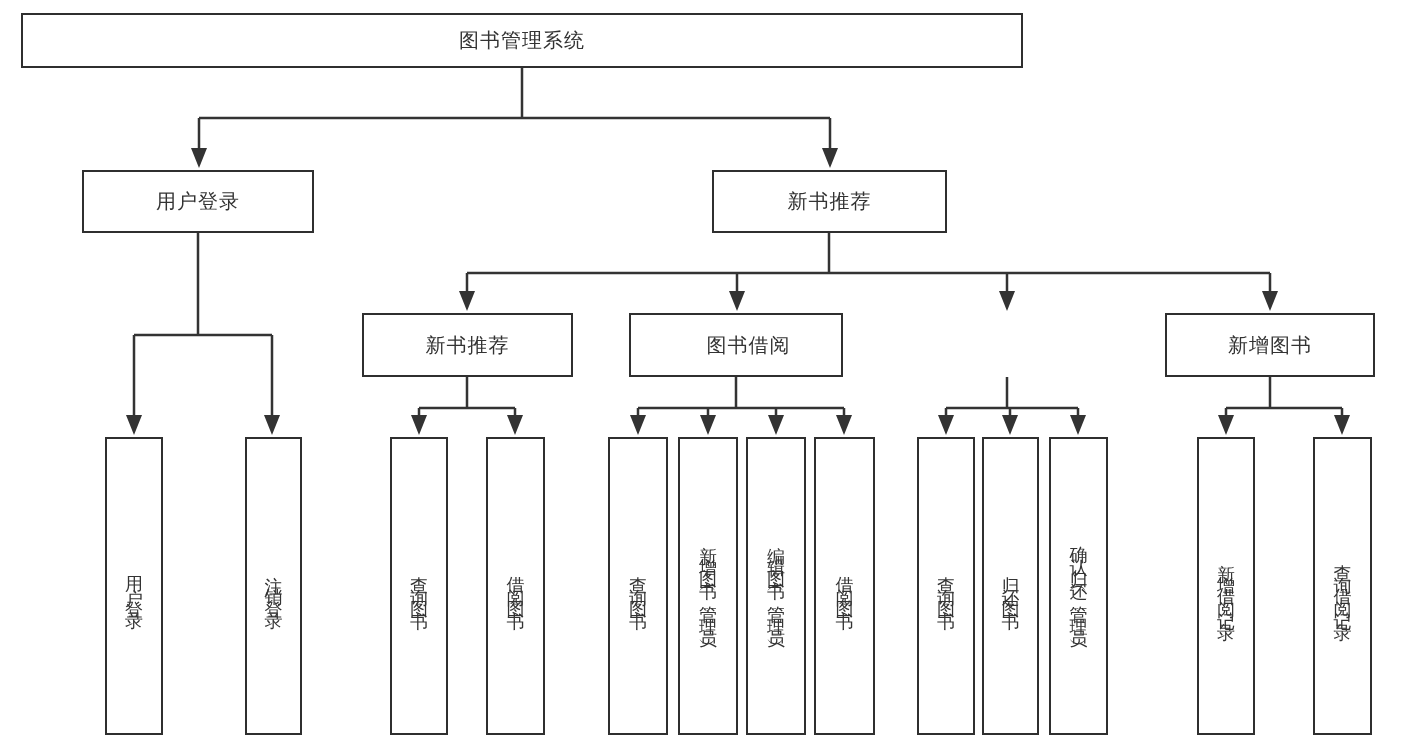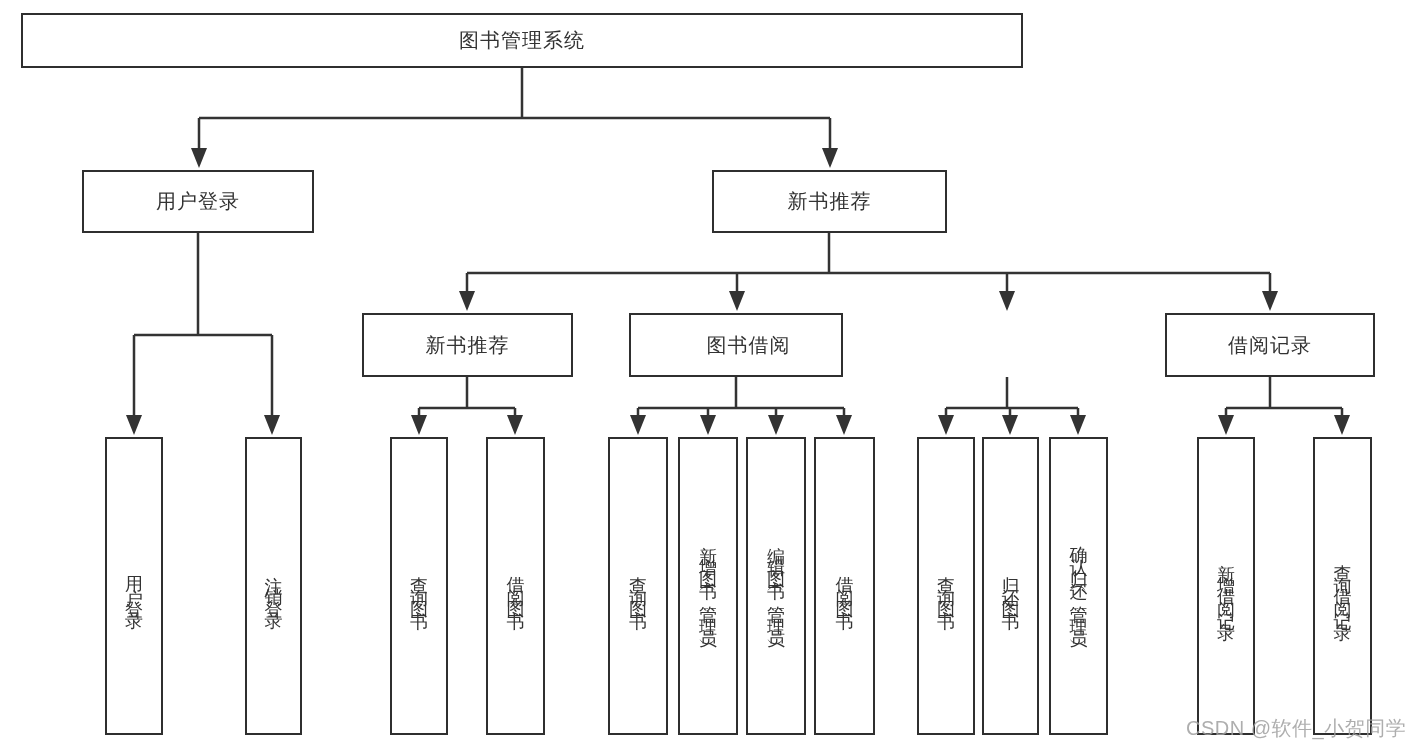--- a/index.html
+++ b/index.html
@@ -126,21 +126,21 @@
     <span>新书推荐</span>
   </div>
 
   <div class="hbox" style="left:362px; top:313px; width:211px; height:64px;">
     <span>新书推荐</span>
   </div>
   <div class="hbox" style="left:629px; top:313px; width:214px; height:64px;padding-left:25px;">
     <span>图书借阅</span>
   </div>
   <div class="hbox" style="left:1165px; top:313px; width:210px; height:64px;">
-    <span>借阅记录</span>
+    <span>新增图书</span>
   </div>
 
   <div class="vbox" style="left:105px; width:58px;">
     <span>用户登录</span>
   </div>
   <div class="vbox" style="left:245px; width:57px;">
     <span>注销登录</span>
   </div>
 
   <div class="vbox" style="left:390px; width:58px;">
@@ -173,15 +173,14 @@
     <span>确认归还（管理员）</span>
   </div>
 
   <div class="vbox" style="left:1197px; width:58px;">
     <span>新增借阅记录</span>
   </div>
   <div class="vbox" style="left:1313px; width:59px;">
     <span>查询借阅记录</span>
   </div>
 
-  <div id="watermark">CSDN @软件_小贺同学</div>
 
 </div>
 
 </body></html>

